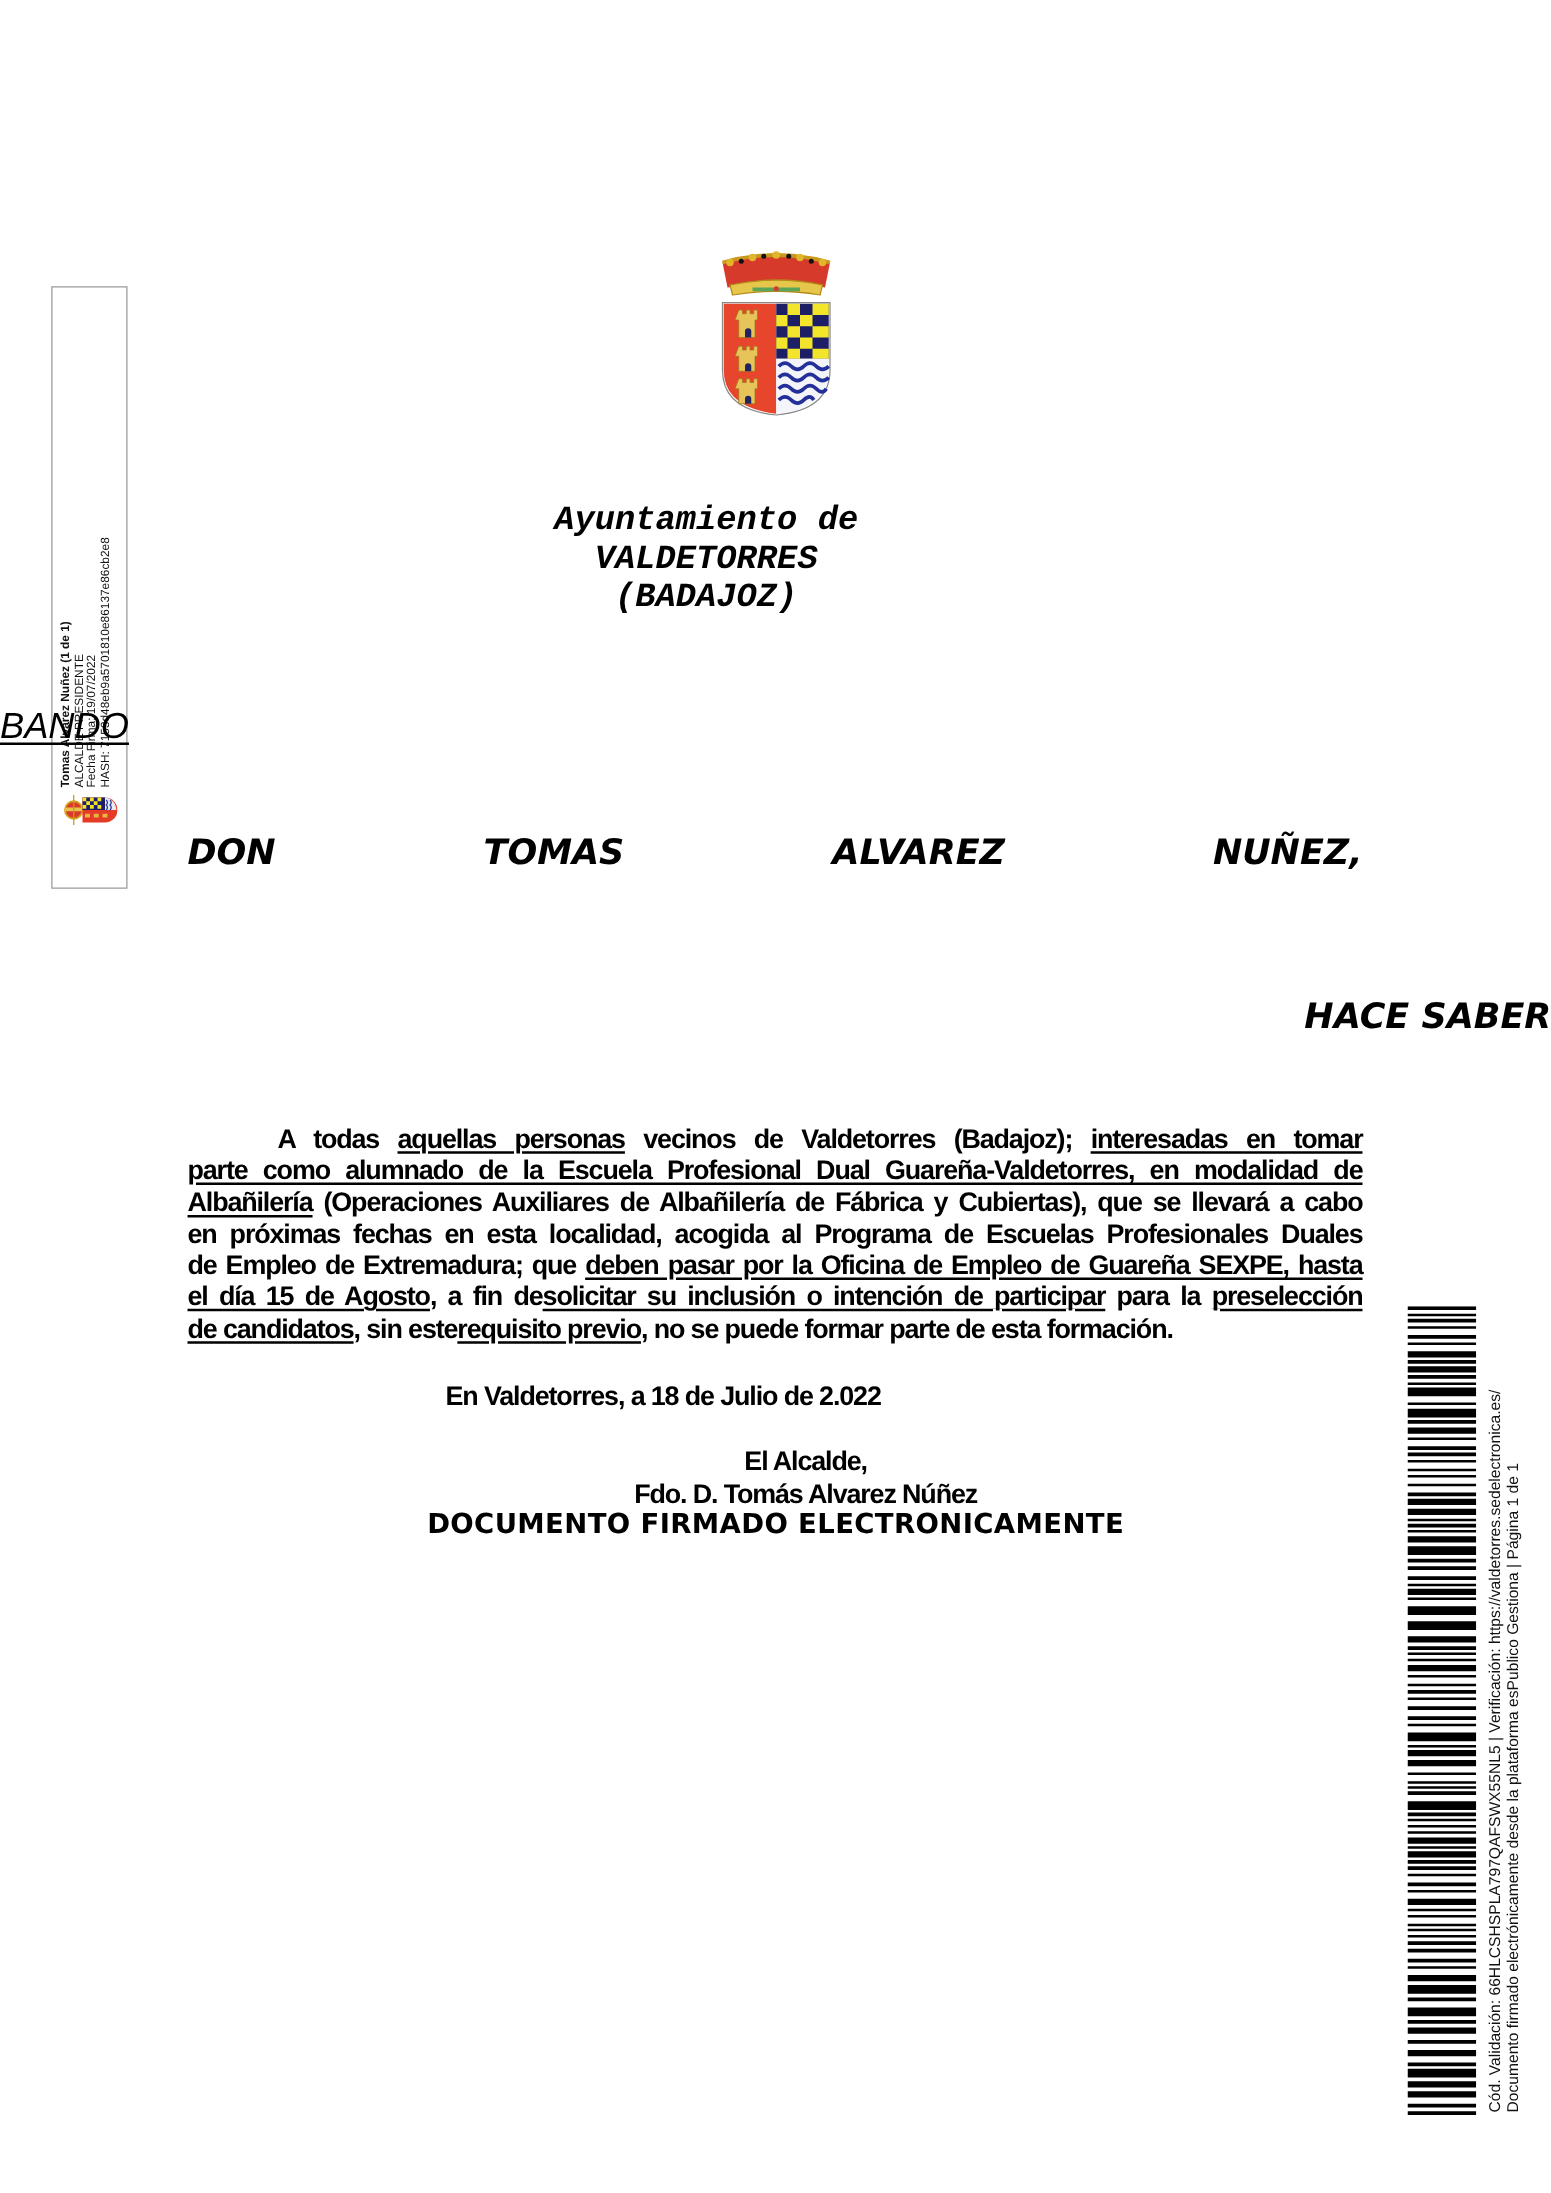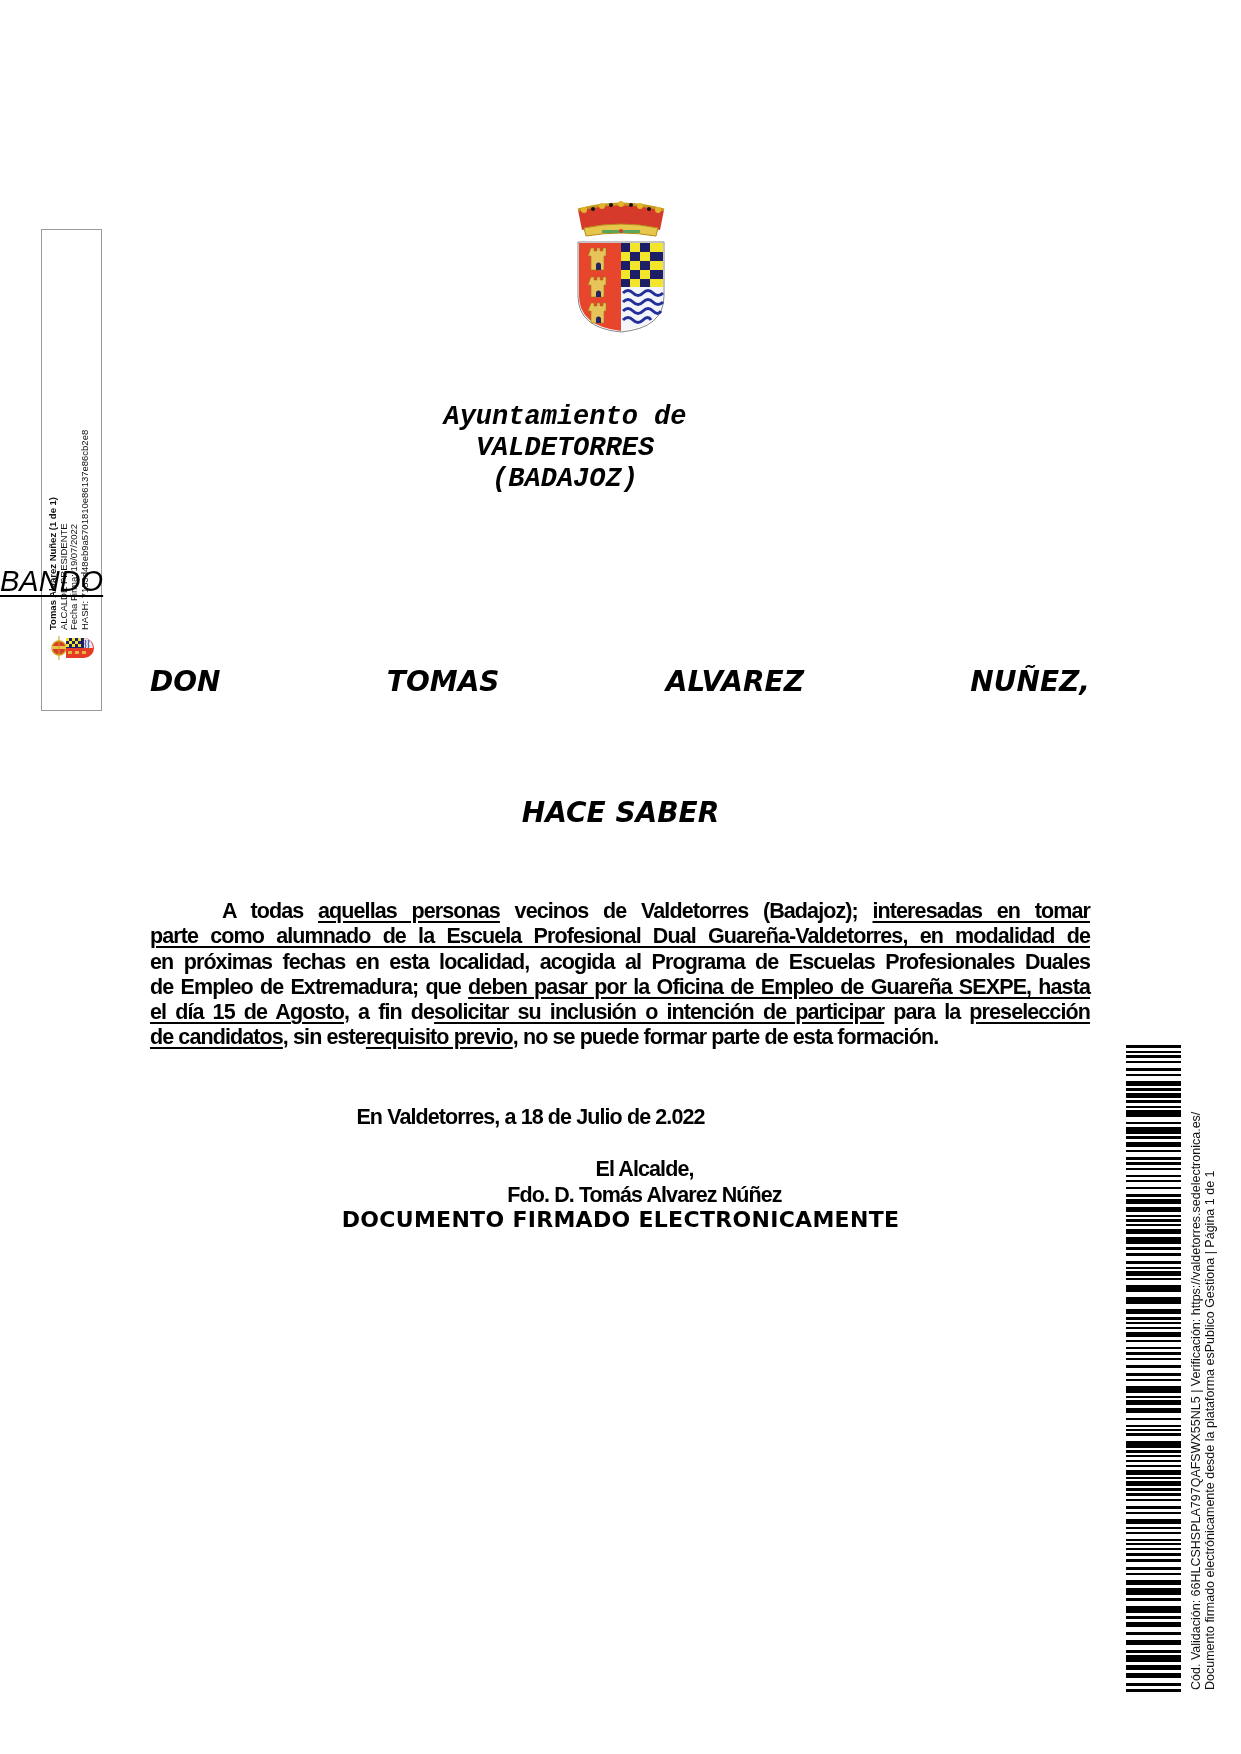--- a/index.html
+++ b/index.html
@@ -24,21 +24,21 @@
          font-size: 27px; line-height: 31px; }
   .bando { position: absolute; left: 0; width: 1043px; top: 565px; text-align: left;
            font-family: "Liberation Sans", sans-serif; font-style: italic; font-size: 29px;
            text-decoration: underline; text-decoration-thickness: 2px; text-underline-offset: 4px; }
 
   .heading { position: absolute; left: 150px; width: 940px; top: 666px;
              font-family: "DejaVu Sans", sans-serif; font-weight: bold; font-style: italic;
              font-size: 28px; line-height: 31px; }
   .heading .l1 { display: flex; justify-content: space-between; white-space: nowrap; }
   .heading .l2 { white-space: nowrap; }
-  .hace { position: absolute; left: 0; width: 1241px; top: 796px; text-align: center;
+  .hace { position: absolute; left: 0; width: 1241px; top: 796px; text-align: right;
           font-family: "DejaVu Sans", sans-serif; font-weight: bold; font-style: italic; font-size: 28px; }
 
   
   .body { position: absolute; left: 150px; width: 940px; top: 899px;
           font-family: "Liberation Sans", sans-serif; font-weight: bold; font-size: 21.5px; line-height: 25.3px; }
   .line { display: block; white-space: nowrap; height: 25.3px; overflow: visible; }
   .line.just { text-align: justify; text-align-last: justify; white-space: normal; }
   .u { text-decoration: underline; text-decoration-thickness: 1.5px; text-underline-offset: 3px; }
   .cond { letter-spacing: -0.9px; word-spacing: 0px; }
 
@@ -162,20 +162,21 @@
     <span>ALVAREZ</span>
     <span>NUÑEZ,</span>
   </div>
 </div>
 
 <div class="hace">HACE SABER</div>
 
 <div class="body cond" id="body">
     <div class="line just" style="text-indent: 72px;"><span>A todas</span> <span class="u">aquellas personas</span> <span>vecinos de Valdetorres</span> <span>(Badajoz);</span> <span class="u">interesadas en tomar</span></div>
     <div class="line just"><span class="u">parte como alumnado de la Escuela Profesional Dual Guareña-Valdetorres, en modalidad de</span></div>
+    <div class="line just"><span class="u">Albañilería</span> <span>(Operaciones Auxiliares de Albañilería de Fábrica y Cubiertas), que se llevará a cabo</span></div>
     <div class="line just"><span>en próximas fechas en esta localidad,  acogida al Programa de Escuelas Profesionales Duales</span></div>
     <div class="line just"><span>de Empleo de Extremadura; que</span> <span class="u">deben pasar por la Oficina de Empleo de Guareña SEXPE, hasta</span></div>
     <div class="line just"><span class="u">el día 15 de Agosto</span><span>,  a fin de</span><span class="u">solicitar su inclusión o intención de participar</span> <span>para la</span> <span class="u">preselección</span></div>
     <div class="line"><span class="u">de candidatos</span><span>, sin este</span><span class="u">requisito previo</span><span>, no se puede formar parte de esta formación.</span></div>
   </div>
 
 <div class="date">En Valdetorres, a 18 de Julio de  2.022</div>
 <div class="sig">
   <div>El Alcalde,</div>
   <div>Fdo. D. Tomás Alvarez Núñez</div>

